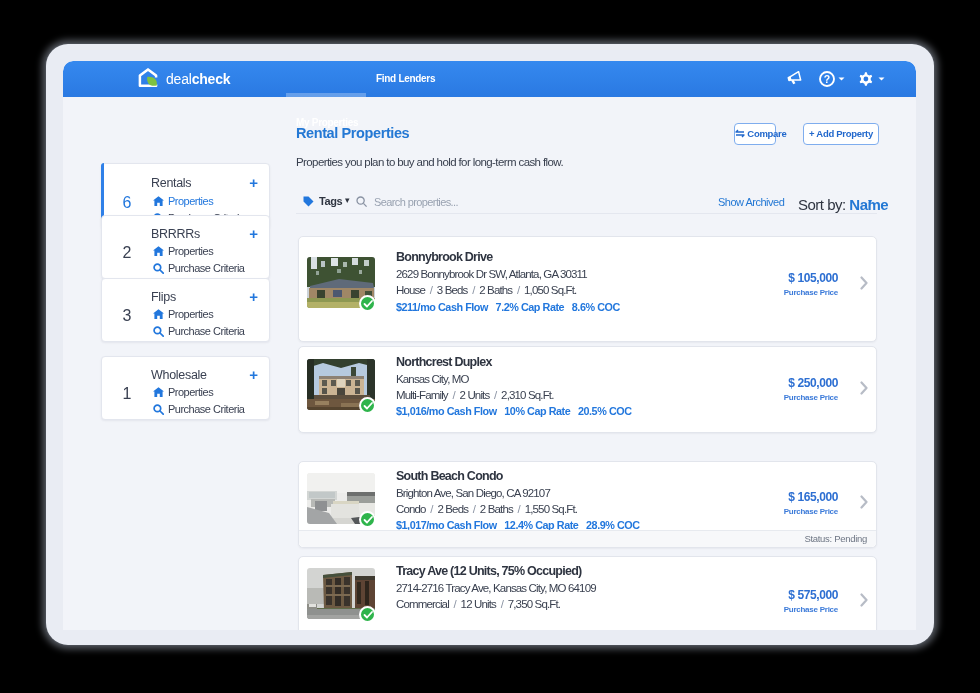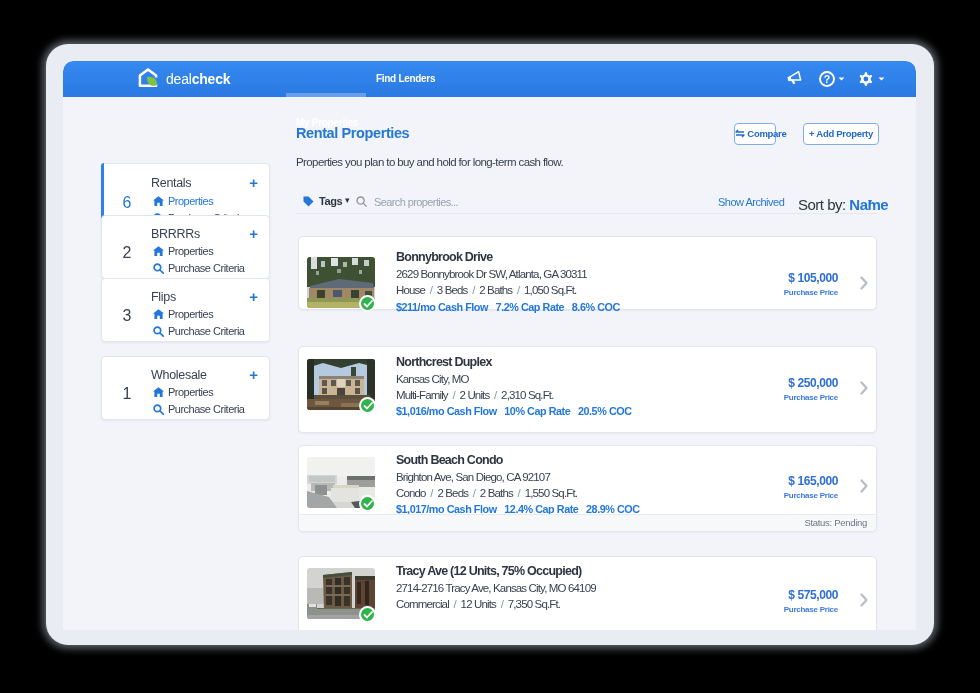--- a/index.html
+++ b/index.html
@@ -166,21 +166,21 @@
       <circle cx="4.6" cy="4.6" r="3.6" fill="none" stroke="#8a93a3" stroke-width="1.3"></circle>
       <line x1="7.4" y1="7.4" x2="10.6" y2="10.6" stroke="#8a93a3" stroke-width="1.3"></line>
     </svg>
     <span class="abs" style="left:78px;top:5px;color:#99a2b1;font-size:11px;letter-spacing:-0.6px;">Search properties...</span>
     <span class="abs" style="left:422px;top:5px;color:#2478d4;font-size:11px;letter-spacing:-0.5px;">Show Archived</span>
     <span class="abs" style="left:502px;top:5px;color:#2e3440;font-size:15px;letter-spacing:-0.5px;">Sort by: <b style="color:#2478d4;">Name</b></span>
     <span class="abs" style="left:572px;top:6px;color:#2478d4;font-size:8px;">▾</span>
   </div>
   <div id="fline"></div>
 
-  <div class="pcard" style="top:175px;height:74px;">
+  <div class="pcard" style="top:175px;height:106px;">
     <div class="photo" style="top:20px;">
       <svg width="68" height="51" viewBox="0 0 68 51">
         <rect width="68" height="51" fill="#ccd3d8"></rect>
         <rect x="0" y="0" width="68" height="30" fill="#3e5233"></rect>
         <rect x="4" y="0" width="6" height="12" fill="#d8dee2"></rect>
         <rect x="14" y="4" width="4" height="6" fill="#b9c4c6"></rect>
         <rect x="24" y="1" width="7" height="8" fill="#dde3e5"></rect>
         <rect x="36" y="5" width="4" height="5" fill="#aab8ae"></rect>
         <rect x="45" y="1" width="6" height="7" fill="#d4dbdd"></rect>
         <rect x="57" y="3" width="5" height="6" fill="#c3cdc9"></rect>
@@ -247,21 +247,21 @@
     <div class="t2" style="top:26px;">Kansas City, MO</div>
     <div class="t2" style="top:42px;">Multi-Family&nbsp; <span class="sep">/</span> &nbsp;2 Units&nbsp; <span class="sep">/</span> &nbsp;2,310 Sq.Ft.</div>
     <div class="t3" style="top:58px;">$1,016/mo Cash Flow&nbsp;&nbsp; 10% Cap Rate&nbsp;&nbsp; 20.5% COC</div>
     <div class="price" style="top:29px;">$ 250,000</div>
     <div class="plabel" style="top:46px;">Purchase Price</div>
     <div class="chev" style="top:34px;"><svg width="8" height="14" viewBox="0 0 8 14">
           <path d="M1.5 1.5 L6.5 7 L1.5 12.5" stroke="#b7bcc6" stroke-width="2.2" fill="none" stroke-linecap="round" stroke-linejoin="round"></path>
         </svg></div>
   </div>
 
-  <div class="pcard" style="top:384px;height:87px;text-decoration:underline;">
+  <div class="pcard" style="top:400px;height:87px;text-decoration:underline;">
     <div class="photo" style="top:11px;">
       <svg width="68" height="51" viewBox="0 0 68 51">
         <rect width="68" height="51" fill="#ececea"></rect>
         <rect x="0" y="0" width="68" height="20" fill="#f1f1ef"></rect>
         <rect x="0" y="18" width="30" height="9" fill="#d3d6d4"></rect>
         <rect x="2" y="19" width="26" height="6" fill="#c2c8c8"></rect>
         <rect x="40" y="19" width="28" height="4" fill="#6d6f6e"></rect>
         <rect x="40" y="23" width="28" height="8" fill="#9b9e9a"></rect>
         <rect x="4" y="26" width="24" height="8" fill="#b7b9b6"></rect>
         <rect x="8" y="28" width="12" height="10" fill="#8e9092"></rect>

